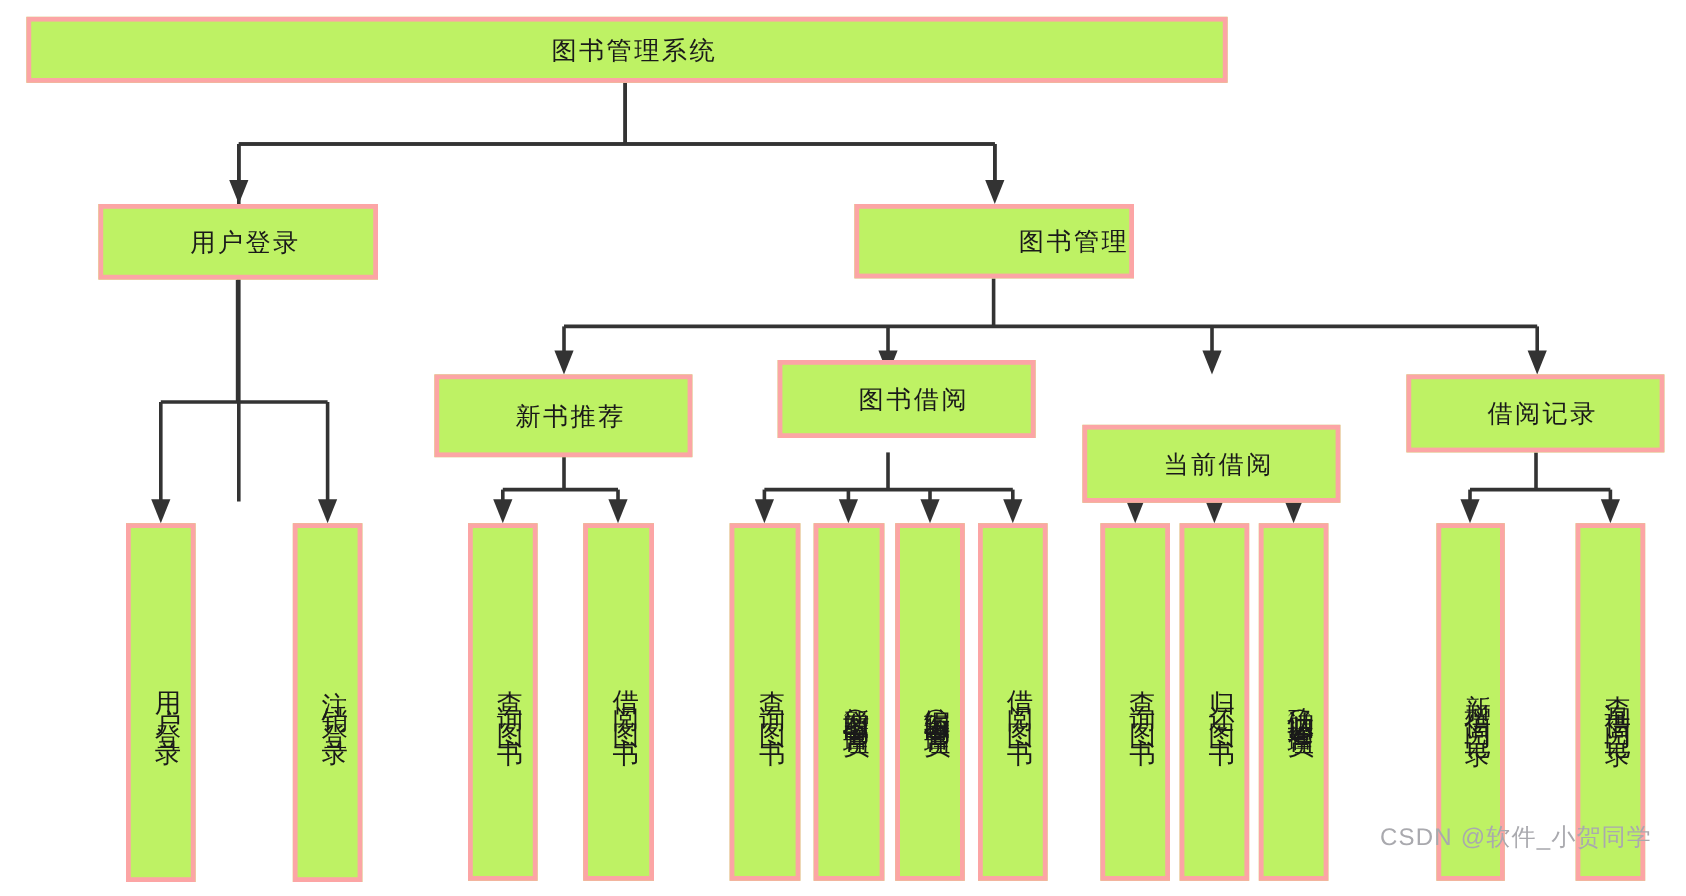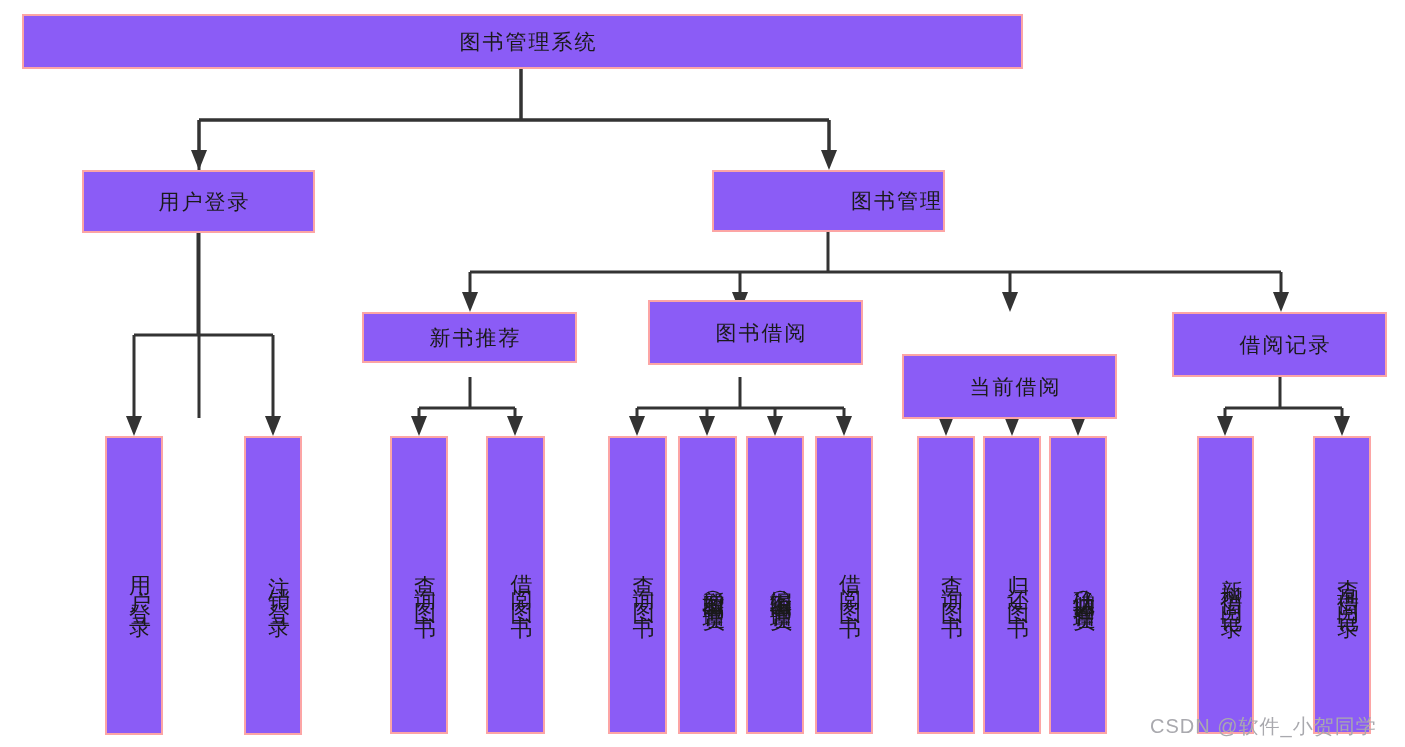--- a/index.html
+++ b/index.html
@@ -13,22 +13,22 @@
     overflow: hidden;
   }
   .edges {
     position: absolute;
     left: 0; top: 0;
     width: 1405px; height: 747px;
   }
   .node {
     position: absolute;
     box-sizing: border-box;
-    background: #8b5cf6;
-    border: 2px solid #fca5a5;
+    background: #bef264;
+    border: 4px solid #fca5a5;
     display: flex;
     align-items: center;
     justify-content: center;
     text-align: center;
     padding-left: 12px;
   }
   .node.h span {
     font-size: 21px;
     letter-spacing: 2px;
     white-space: nowrap;
@@ -38,21 +38,21 @@
     text-orientation: mixed;
     font-size: 22px;
     line-height: 1;
   }
   .ls-l { letter-spacing: 14px; }
   .ls-m { letter-spacing: 8px; }
   .ls-s { letter-spacing: 3px; }
   .watermark {
     position: absolute;
     left: 1150px;
-    top: 713px;
+    top: 684px;
     font-size: 20px;
     letter-spacing: 1px;
     color: #a9a9ae;
     z-index: 5;
     white-space: nowrap;
   }
 </style>
 </head>
 <body>
 
@@ -141,21 +141,21 @@
     <span>图书管理系统</span>
   </div>
 
   <div class="node h" style="left:82px; top:170px; width:233px; height:63px;">
     <span>用户登录</span>
   </div>
   <div class="node h" style="left:712px; top:170px; width:233px; height:62px;justify-content:flex-end;">
     <span>图书管理</span>
   </div>
 
-  <div class="node h" style="left:362px; top:312px; width:215px; height:51px;">
+  <div class="node h" style="left:362px; top:312px; width:215px; height:69px;">
     <span>新书推荐</span>
   </div>
   <div class="node h" style="left:632px; top:300px; width:215px; height:65px;margin-left:16px;">
     <span>图书借阅</span>
   </div>
   <div class="node h" style="left:902px; top:312px; width:215px; height:65px;margin-top:42px;">
     <span>当前借阅</span>
   </div>
   <div class="node h" style="left:1172px; top:312px; width:215px; height:65px;">
     <span>借阅记录</span>

